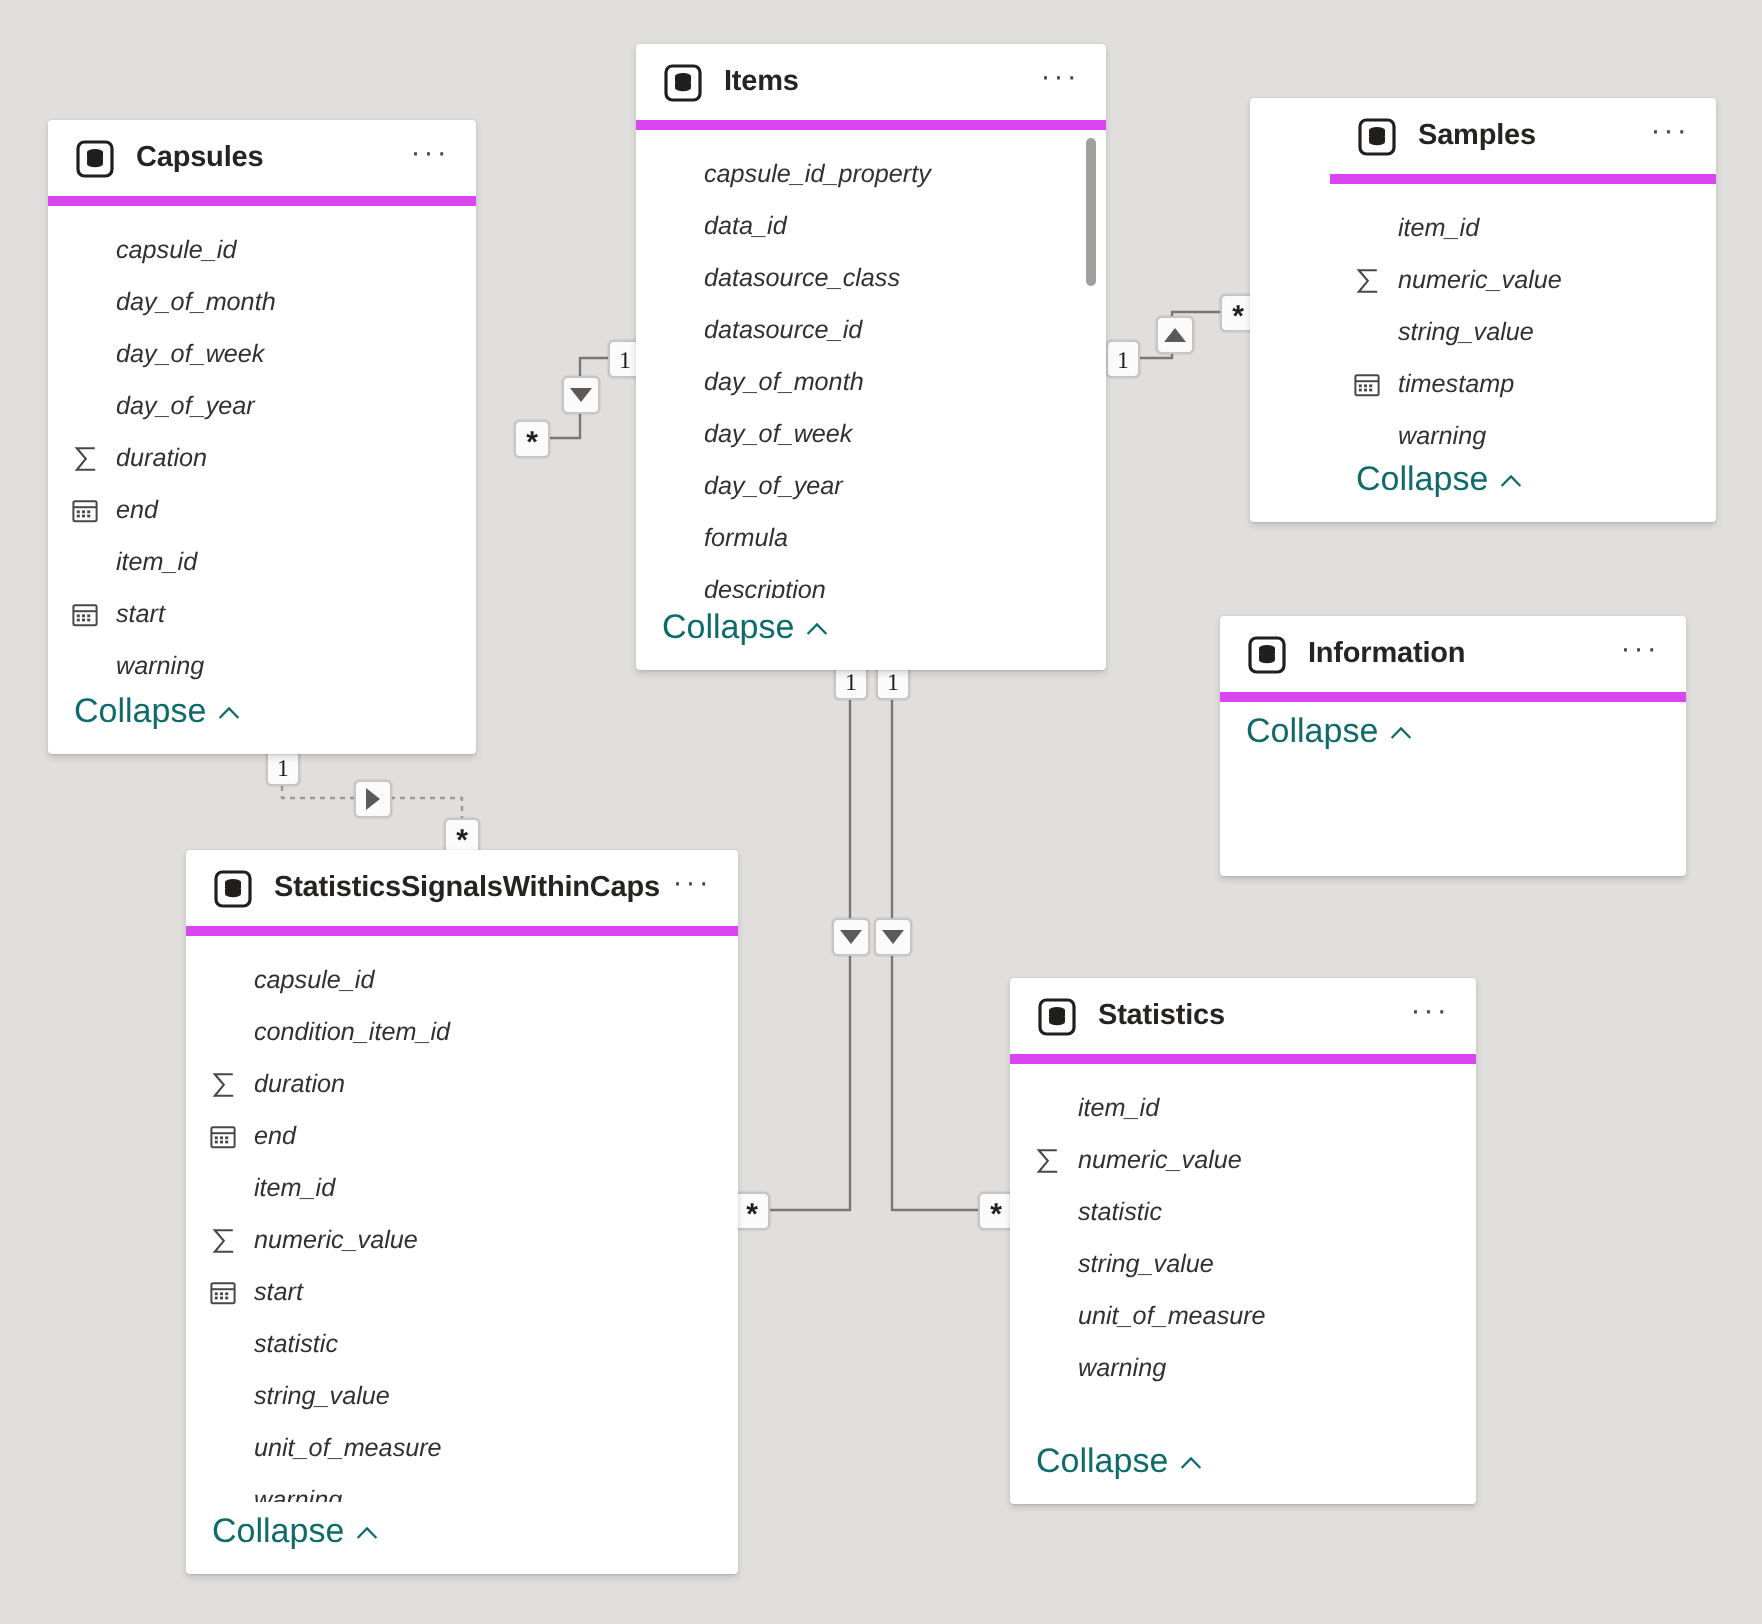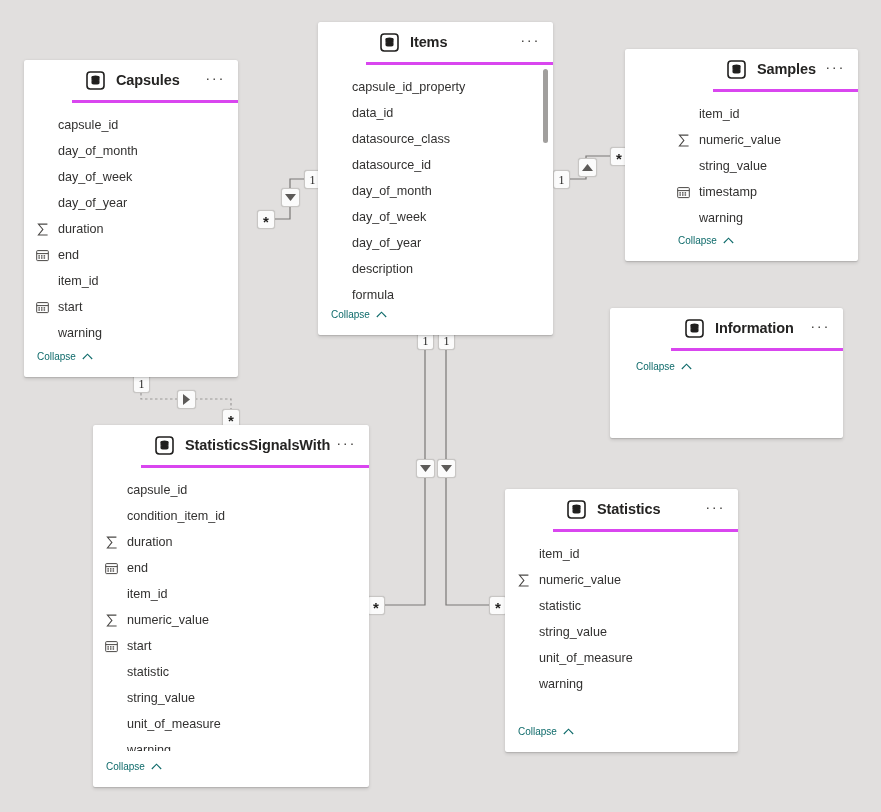--- a/index.html
+++ b/index.html
@@ -68,23 +68,22 @@
     display: flex;
     flex-direction: column;
     overflow: hidden;
   }
   .table-header {
     height: 43px;
     flex: 0 0 43px;
     display: flex;
     align-items: center;
     padding: 0 13px 0 14px;
-    border-bottom: 3px solid #d946ef;
+    border-bottom: 5px solid #d946ef;
     box-sizing: border-box;
-    margin-left: 48px;
   }
   .tbl-icon {
     width: 19px; height: 19px;
     flex: 0 0 19px;
     margin-right: 11px;
     position: relative;
   }
   .tbl-icon svg { display:block; }
   .tbl-title {
     font-size: 14.5px;
@@ -113,40 +112,41 @@
     overflow: hidden;
   }
   .field-row {
     display: flex;
     align-items: center;
     height: 26px;
     padding-left: 11px;
     font-size: 12.6px;
     color: #323130;
     white-space: nowrap;
+    font-style: italic;
   }
   .field-icon {
     width: 15px;
     flex: 0 0 15px;
     margin-right: 8px;
     display: flex;
     align-items: center;
     justify-content: center;
     color: #4a4846;
   }
   .field-icon svg { display:block; }
   .field-name { flex: 1 1 auto; }
 
   .collapse-row {
     flex: 0 0 auto;
     display: flex;
     align-items: center;
     height: 30px;
     padding: 0 0 6px 13px;
-    font-size: 10px;
+    font-size: 17px;
     color: #0f6b6b;
     cursor: pointer;
   }
   .collapse-row .chev {
     margin-left: 6px;
     display: inline-flex;
   }
   .collapse-row .chev svg { display:block; }
 
   .scrollbar-track {
@@ -350,25 +350,25 @@
           <div class="field-row">
             <span class="field-icon"></span>
             <span class="field-name">day_of_week</span>
           </div>
           <div class="field-row">
             <span class="field-icon"></span>
             <span class="field-name">day_of_year</span>
           </div>
           <div class="field-row">
             <span class="field-icon"></span>
+            <span class="field-name">formula</span>
+          </div>
+          <div class="field-row">
+            <span class="field-icon"></span>
             <span class="field-name">description</span>
-          </div>
-          <div class="field-row">
-            <span class="field-icon"></span>
-            <span class="field-name">formula</span>
           </div>
           <div class="scrollbar-track">
             <div class="scrollbar-thumb" style="top: 0%; height: 33%;"></div>
           </div>
         </div>
         <div class="collapse-row">
           <span>Collapse</span>
           <span class="chev">
             <svg width="11" height="7" viewBox="0 0 11 7" aria-hidden="true">
               <polyline points="0.8,6 5.5,1.2 10.2,6" fill="none" stroke="#0f6b6b" stroke-width="1.1"></polyline>
@@ -430,21 +430,21 @@
         </div>
         <div class="collapse-row">
           <span>Collapse</span>
           <span class="chev">
             <svg width="11" height="7" viewBox="0 0 11 7" aria-hidden="true">
               <polyline points="0.8,6 5.5,1.2 10.2,6" fill="none" stroke="#0f6b6b" stroke-width="1.1"></polyline>
             </svg>
           </span>
         </div>
       </div>
-      <div class="table-card" style="left: 610px; top: 308px; width: 233px; height: 130px; padding-left: 13px;">
+      <div class="table-card" style="left: 610px; top: 308px; width: 233px; height: 130px;">
         <div class="table-header">
           <span class="tbl-icon">
             <svg width="19" height="19" viewBox="0 0 19 19" aria-hidden="true">
               <rect x="1" y="1" width="17" height="17" rx="3.2" ry="3.2" fill="#fff" stroke="#201f1e" stroke-width="1.6"></rect>
               <ellipse cx="9.5" cy="6.0" rx="4.0" ry="1.5" fill="#201f1e"></ellipse>
               <rect x="5.5" y="6.0" width="8" height="2.4" fill="#201f1e"></rect>
               <ellipse cx="9.5" cy="8.6" rx="4.0" ry="1.5" fill="#201f1e"></ellipse>
               <rect x="5.5" y="9.2" width="8" height="2.6" fill="#201f1e"></rect>
               <ellipse cx="9.5" cy="12.0" rx="4.0" ry="1.6" fill="#201f1e"></ellipse>
             </svg>

